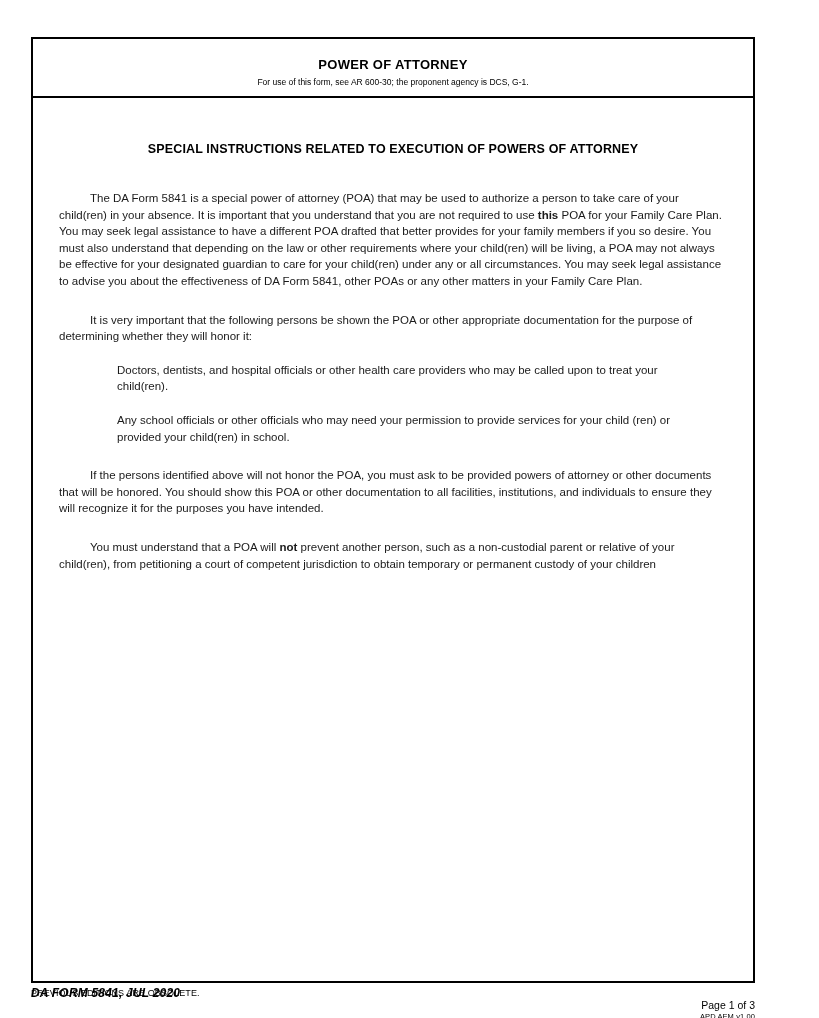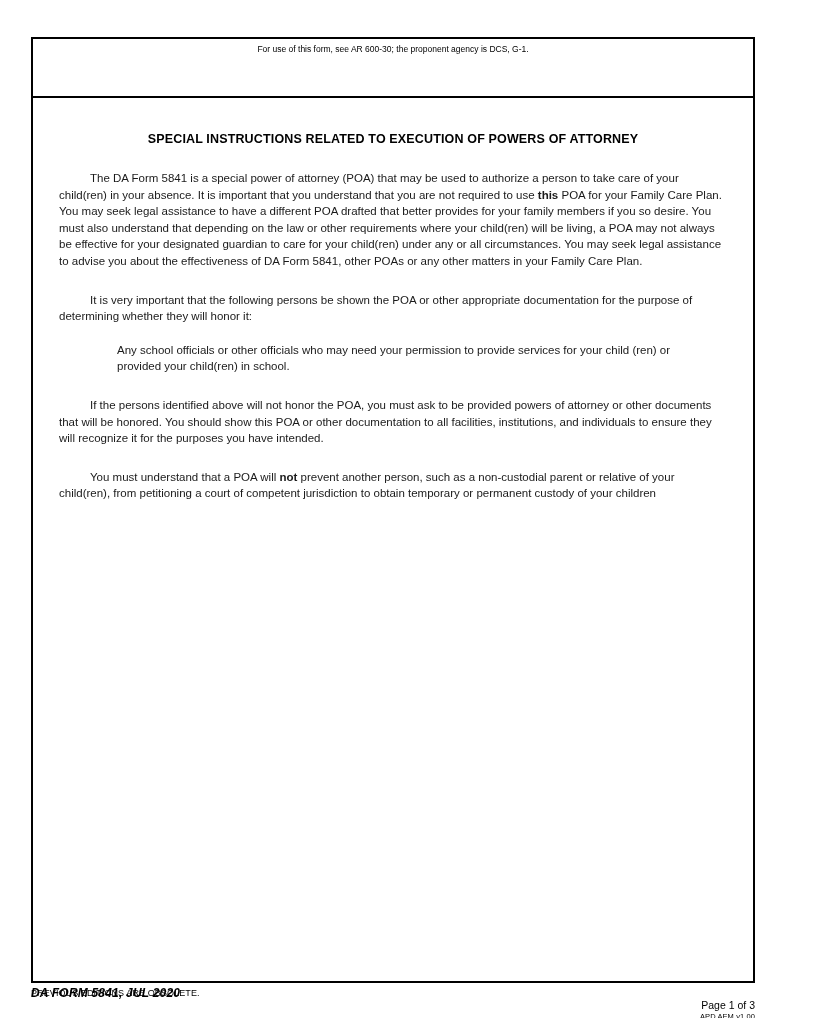--- a/index.html
+++ b/index.html
@@ -60,21 +60,21 @@
     line-height: 11px;
   }
 
   
   .form-body {
     position: relative;
     padding: 0;
   }
 
   .section-heading {
-    margin: 2px;
+    margin: 12px;
     padding-top: 32px;
     text-align: center;
     font-size: 12.5px;
     font-weight: bold;
     letter-spacing: 0.15px;
     line-height: 15px;
   }
 
   .body-text {
     font-size: 11.5px;
@@ -151,31 +151,33 @@
   }
 </style>
 </head>
 <body>
 
 <div id="page">
 
   <div class="form-frame">
 
     <div class="header-band">
+      <div class="form-title">POWER OF ATTORNEY</div>
       <div class="form-subtitle">For use of this form, see AR 600-30; the proponent agency is DCS, G-1.</div>
     </div>
 
     <div class="form-body">
 
       <div class="section-heading">SPECIAL INSTRUCTIONS RELATED TO EXECUTION OF POWERS OF ATTORNEY</div>
 
       <p class="para first body-text"><span>The DA Form 5841 is a special power of attorney (POA) that may be used to authorize a person to take care of your child(ren) in your absence.  It is important that you understand that you are not required to use </span><b class="emph">this</b><span> POA for your Family Care Plan.  You may seek legal assistance to have a different POA drafted that better provides for your family members if you so desire.  You must also understand that depending on the law or other requirements where your child(ren) will be living, a POA may not always be effective for your designated guardian to care for your child(ren) under any or all circumstances.  You may seek legal assistance to advise you about the effectiveness of DA Form 5841, other POAs or any other matters in your Family Care Plan.</span></p>
 
       <p class="para gap-large body-text">It is very important that the following persons be shown the POA or other appropriate documentation for the purpose of determining whether they will honor it:</p>
 
+      <p class="indented body-text">Doctors, dentists, and hospital officials or other health care providers who may be called upon to treat your child(ren).</p>
 
       <p class="indented body-text">Any school officials or other officials who may need your permission to provide services for your child (ren) or provided your child(ren) in school.</p>
 
       <p class="para gap-large body-text">If the persons identified above will not honor the POA, you must ask to be provided powers of attorney or other documents that will be honored.  You should show this POA or other documentation to all facilities, institutions, and individuals to ensure they will recognize it for the purposes you have intended.</p>
 
       <p class="para gap-large body-text"><span>You must understand that a POA will </span><b class="emph">not</b><span> prevent another person, such as a non-custodial parent or relative of your child(ren),  from petitioning a court of competent jurisdiction to obtain temporary or permanent custody of your children</span></p>
 
     </div>
   </div>
 

